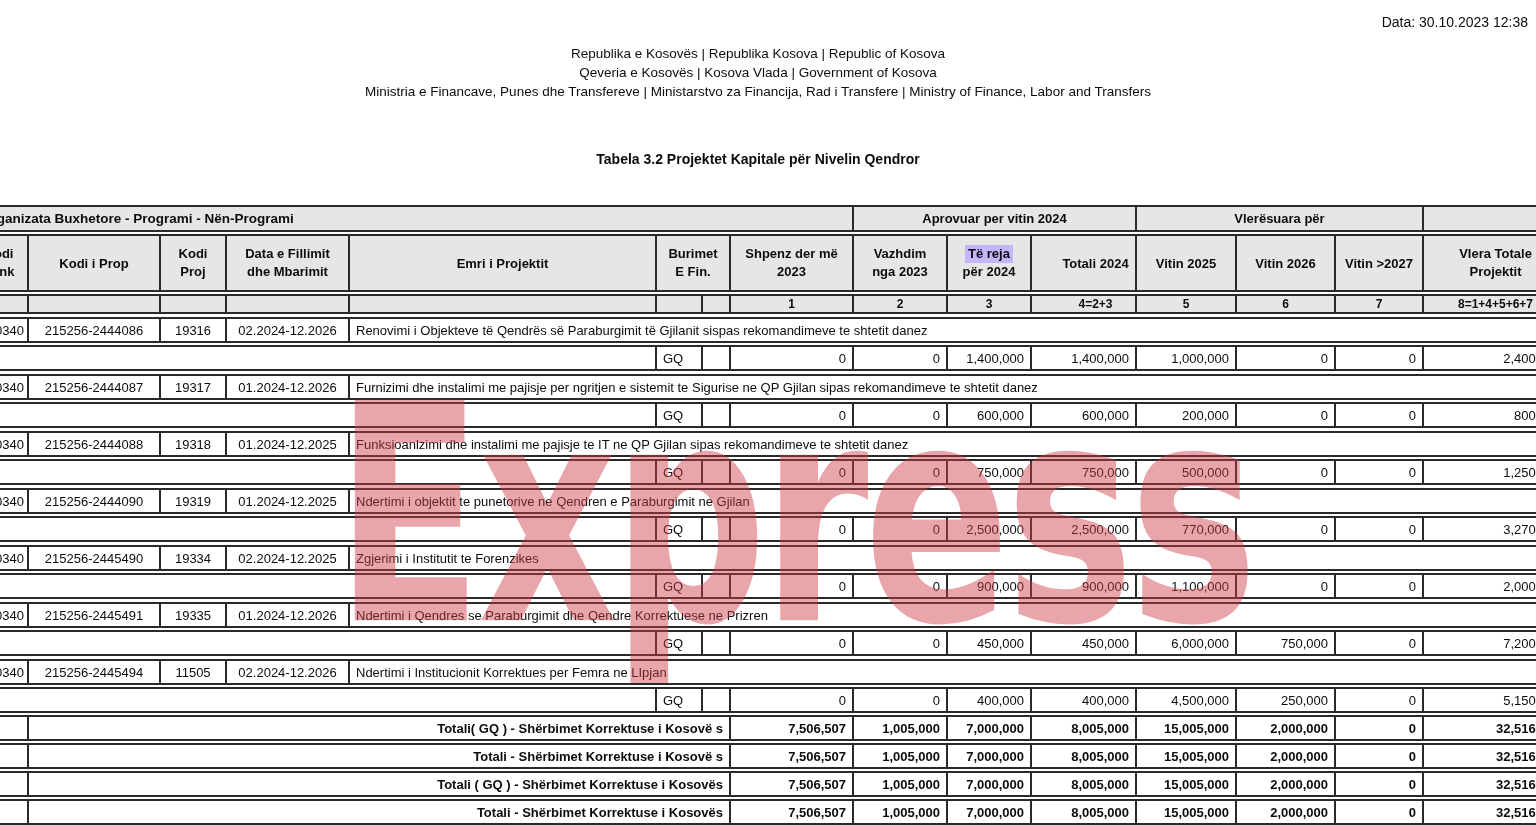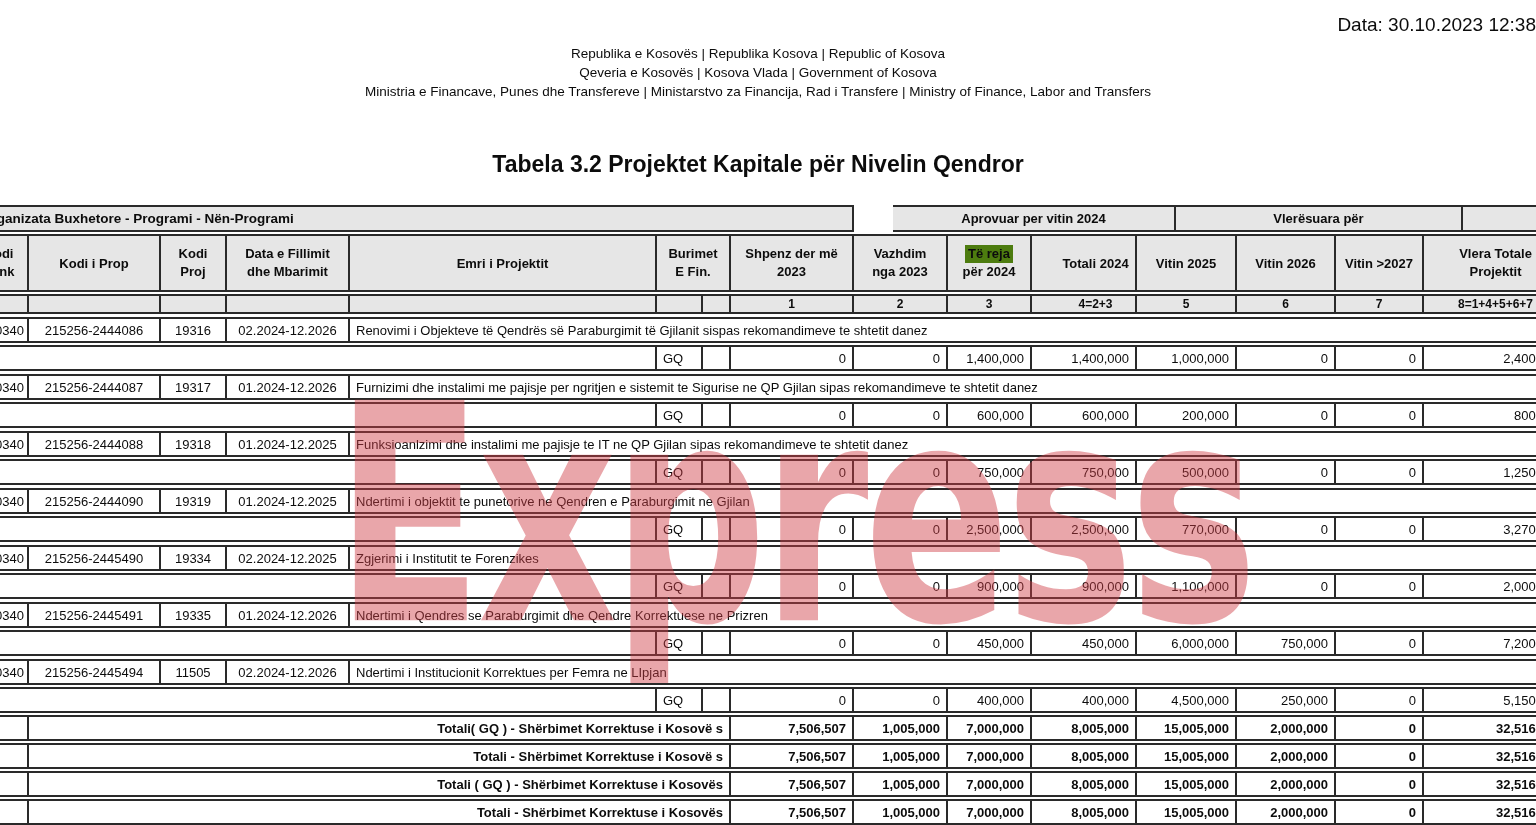--- a/index.html
+++ b/index.html
@@ -1,48 +1,48 @@
 <!DOCTYPE html>
 <html><head>
 <meta charset="utf-8">
 <style>
   html,body{margin:0;padding:0;width:1536px;height:825px;overflow:hidden;background:#fff;
     font-family:"Liberation Sans",sans-serif;color:#0c0c0c;}
   .page{position:absolute;inset:0;width:1536px;height:825px;overflow:hidden;background:#fff;}
 
-  .date-stamp{position:absolute;top:14px;right:0;font-size:19px;}
+  .date-stamp{position:absolute;top:14px;right:8px;font-size:14px;}
   .org-block{position:absolute;top:44px;left:0;width:1516px;text-align:center;font-size:13.5px;line-height:19px;}
   .page-title{position:absolute;top:112px;left:0;width:1516px;text-align:center;font-size:25px;font-weight:bold;}
-  .page-subtitle{position:absolute;top:151px;left:0;width:1516px;text-align:center;font-size:23px;font-weight:bold;}
+  .page-subtitle{position:absolute;top:151px;left:0;width:1516px;text-align:center;font-size:14px;font-weight:bold;}
 
   .tbl{position:absolute;left:-31px;top:205px;width:1602px;z-index:1;}
   .r{display:flex;}
   .c{box-sizing:border-box;flex:0 0 auto;overflow:hidden;display:flex;align-items:center;
      background:#fff;font-size:13px;white-space:nowrap;
      border-top:2px solid #2a2a2a;border-bottom:2px solid #2a2a2a;border-right:2px solid #2a2a2a;}
   .r .c:first-child{border-left:2px solid #2a2a2a;}
   .h{background:#e6e6e6;font-weight:bold;justify-content:center;text-align:center;}
   .h2{flex-direction:column;justify-content:center;line-height:18px;}
   .n{justify-content:flex-end;padding-right:6px;}
   .ce{justify-content:center;}
   .lf{justify-content:flex-start;padding-left:6px;}
   .lft{justify-content:flex-start;padding-left:10px;font-size:13.5px;}
   .sm{font-size:12px;}
   .b{font-weight:bold;}
   .fkv{justify-content:flex-end;padding-right:3px;}
-  .hl{background:#4d7c0f;padding:0 3px;}
+  .hl{background:#c4b5fd;padding:0 3px;}
 
   .hA{height:27px;}.hB{height:58px;}.hC{height:20px;}.hR{height:26px;}
   .m2{margin-top:2px;}.m3{margin-top:3px;}
 
   .fk{width:60px;}.pr{width:132px;}.pj{width:66px;}.dt{width:123px;}.em{width:307px;}
   .bu{width:74px;}.gq{width:46px;}.sl{width:28px;}
   .sh{width:123px;}.va{width:94px;}.te{width:84px;}.to{width:105px;padding-left:24px;}
   .y25{width:100px;}.y26{width:99px;}.y27{width:88px;}.vl{width:145px;}
-  .os{width:885px;}.ap{width:283px;margin-left:39px;}.vs{width:287px;}
+  .os{width:885px;}.ap{width:283px;}.vs{width:287px;}
   .ge{width:688px;}.nm{width:1219px;}.tl{width:702px;padding-left:45px;}
 
   .watermark{position:absolute;left:335px;top:390px;z-index:6;pointer-events:none;
      font-family:"DejaVu Sans",sans-serif;font-weight:bold;font-size:360px;line-height:300px;
      letter-spacing:-8px;color:rgba(208,60,70,0.46);transform:scale(0.6,0.84);transform-origin:top left;}
 </style>
 </head>
 <body>
 
 <div class="page">

